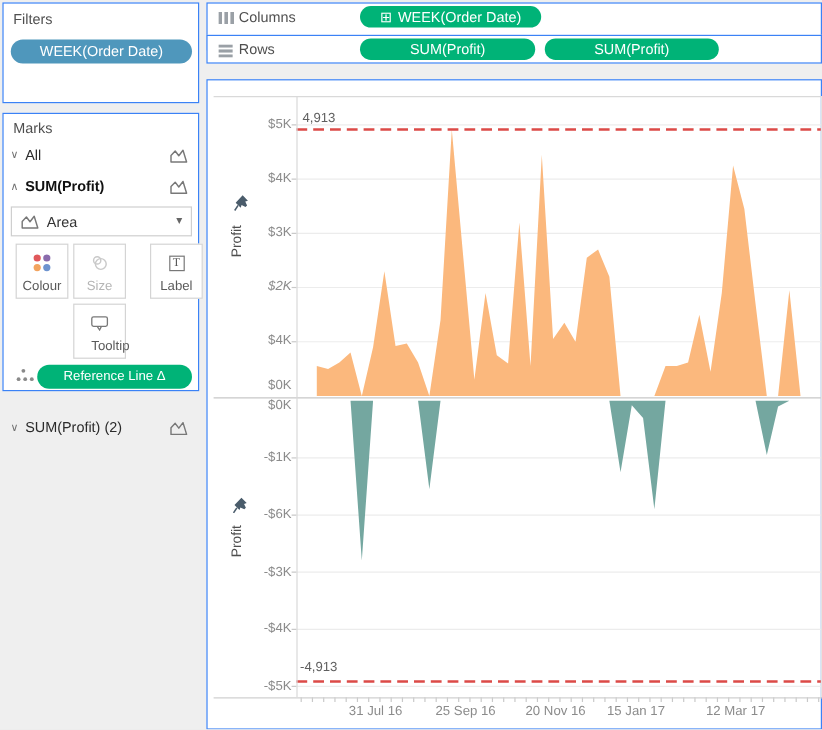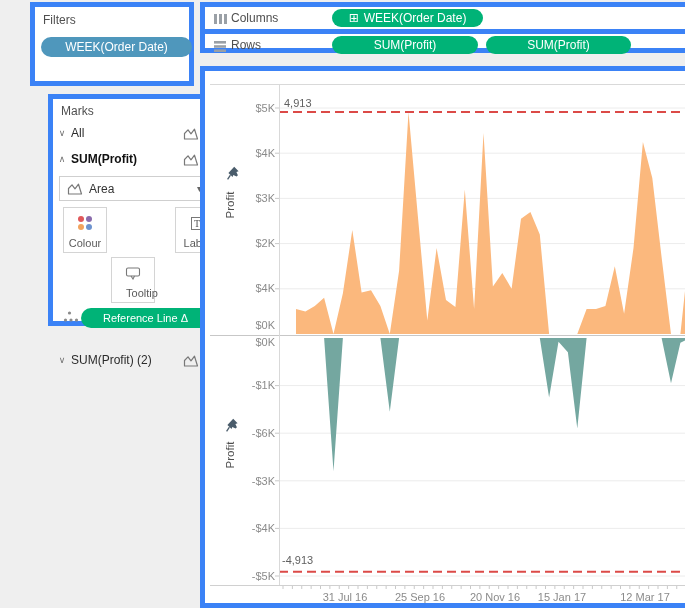--- a/index.html
+++ b/index.html
@@ -3,21 +3,21 @@
 <meta charset="utf-8">
 <style>
   * { margin:0; padding:0; box-sizing:border-box; }
   html,body { background:#e9e9e9; }
   .screen {
     position:relative; width:685px; height:608px; overflow:hidden;
     background:#efefef;
     font-family:"Liberation Sans","DejaVu Sans",sans-serif;
     color:#333; -webkit-font-smoothing:antialiased;
   }
-  .card { position:absolute; background:#fff; border:5px solid #3b82f6;margin-left:28px; }
+  .card { position:absolute; background:#fff; border:1px solid #3b82f6; }
   .card-title { font-size:12px; color:#4f4f4f; }
 
   
   .pill { position:absolute; border-radius:10px; color:#fff; font-size:12px;
           display:flex; align-items:center; justify-content:center; gap:5px;
           white-space:nowrap; cursor:default; }
   .pill-blue { background:var(--blue); }
   .pill-green { background:var(--green); }
   .plusbox { display:inline-block; font-size:12px; line-height:1; color:#fff; }
 
@@ -61,21 +61,21 @@
 
 <div class="screen">
 
   <div class="card" style="left:2px;top:2px;width:164px;height:84px;">
     <div class="card-title" style="position:absolute;left:8px;top:6px;">Filters</div>
     <div class="pill pill-blue" style="left:6px;top:30px;width:151px;height:20px;">
       <span>WEEK(Order Date)</span>
     </div>
   </div>
 
-  <div class="card" style="left:20px;top:94px;width:164px;height:232px;">
+  <div class="card" style="left:2px;top:94px;width:164px;height:232px;">
     <div class="card-title" style="position:absolute;left:8px;top:5px;">Marks</div>
 
     <div class="mrow" style="top:22px;">
       <span class="chev">∨</span>
       <span class="mrow-label">All</span>
       <span class="aicon">
           <svg width="16" height="13" viewBox="0 0 16 13">
             <path d="M1.5 12 V6.5 L5 2.8 L8 6.8 L11.5 2.2 L14.5 12 Z" fill="none" stroke="#787878" stroke-width="1.2" stroke-linejoin="round"></path>
           </svg>
         </span>
@@ -104,20 +104,29 @@
     <div class="mbtn" style="left:10px;top:108px;">
       <span class="icon-zone">
         <span style="display:grid;grid-template-columns:6px 6px;gap:2px;">
           <span class="dot colour-dot" style="width: 6px; height: 6px; background: rgb(224, 88, 91);"></span>
           <span class="dot colour-dot" style="width: 6px; height: 6px; background: rgb(138, 107, 172);"></span>
           <span class="dot colour-dot" style="width: 6px; height: 6px; background: rgb(242, 163, 94);"></span>
           <span class="dot colour-dot" style="width: 6px; height: 6px; background: rgb(109, 147, 207);"></span>
         </span>
       </span>
       <span>Colour</span>
+    </div>
+    <div class="mbtn disabled" style="left:58px;top:108px;">
+      <span class="icon-zone">
+        <svg width="16" height="16" viewBox="0 0 16 16">
+          <circle cx="6" cy="6" r="3" fill="none" stroke="#c9c9c9" stroke-width="1.2"></circle>
+          <circle cx="9" cy="9" r="4.5" fill="none" stroke="#c9c9c9" stroke-width="1.2"></circle>
+        </svg>
+      </span>
+      <span>Size</span>
     </div>
     <div class="mbtn" style="left:122px;top:108px;">
       <span class="icon-zone">
         <span style="width:13px;height:13px;border:1px solid #787878;font-size:10px;line-height:11px;text-align:center;color:#555;display:inline-block;font-family:'Liberation Serif',serif;">T</span>
       </span>
       <span>Label</span>
     </div>
 
     <div class="mbtn" style="left:58px;top:158px;padding-left:18px;">
       <span class="icon-zone">
@@ -268,21 +277,21 @@
     <span style="position:absolute;left:22px;top:95px;">
       <svg width="13" height="14" viewBox="0 0 13 14">
         <path d="M7.2 0.8 L11.6 5.2 L9.4 5.9 L10.9 9.2 L9.6 10.4 L6.3 8.9 L5.6 11.1 L1.4 6.9 Z" fill="#4a5c6b"></path>
         <path d="M3.4 9.2 L0.6 13.4" stroke="#4a5c6b" stroke-width="1.3"></path>
       </svg>
     </span>
     <div class="axis-title" style="top:127px;">Profit</div>
     <div class="ytick" style="top:30px;">$5K</div>
     <div class="ytick" style="top:75px;">$4K</div>
     <div class="ytick" style="top:120px;">$3K</div>
-    <div class="ytick" style="top:165px;">$2K</div>
+    <div class="ytick" style="top:165px;font-style:italic;">$2K</div>
     <div class="ytick" style="top:210px;">$4K</div>
     <div class="ytick" style="top:247px;">$0K</div>
     <div class="ref-label" style="left:79px;top:26px;">4,913</div>
 
     <span style="position:absolute;left:21px;top:347px;">
       <svg width="13" height="14" viewBox="0 0 13 14">
         <path d="M7.2 0.8 L11.6 5.2 L9.4 5.9 L10.9 9.2 L9.6 10.4 L6.3 8.9 L5.6 11.1 L1.4 6.9 Z" fill="#4a5c6b"></path>
         <path d="M3.4 9.2 L0.6 13.4" stroke="#4a5c6b" stroke-width="1.3"></path>
       </svg>
     </span>

